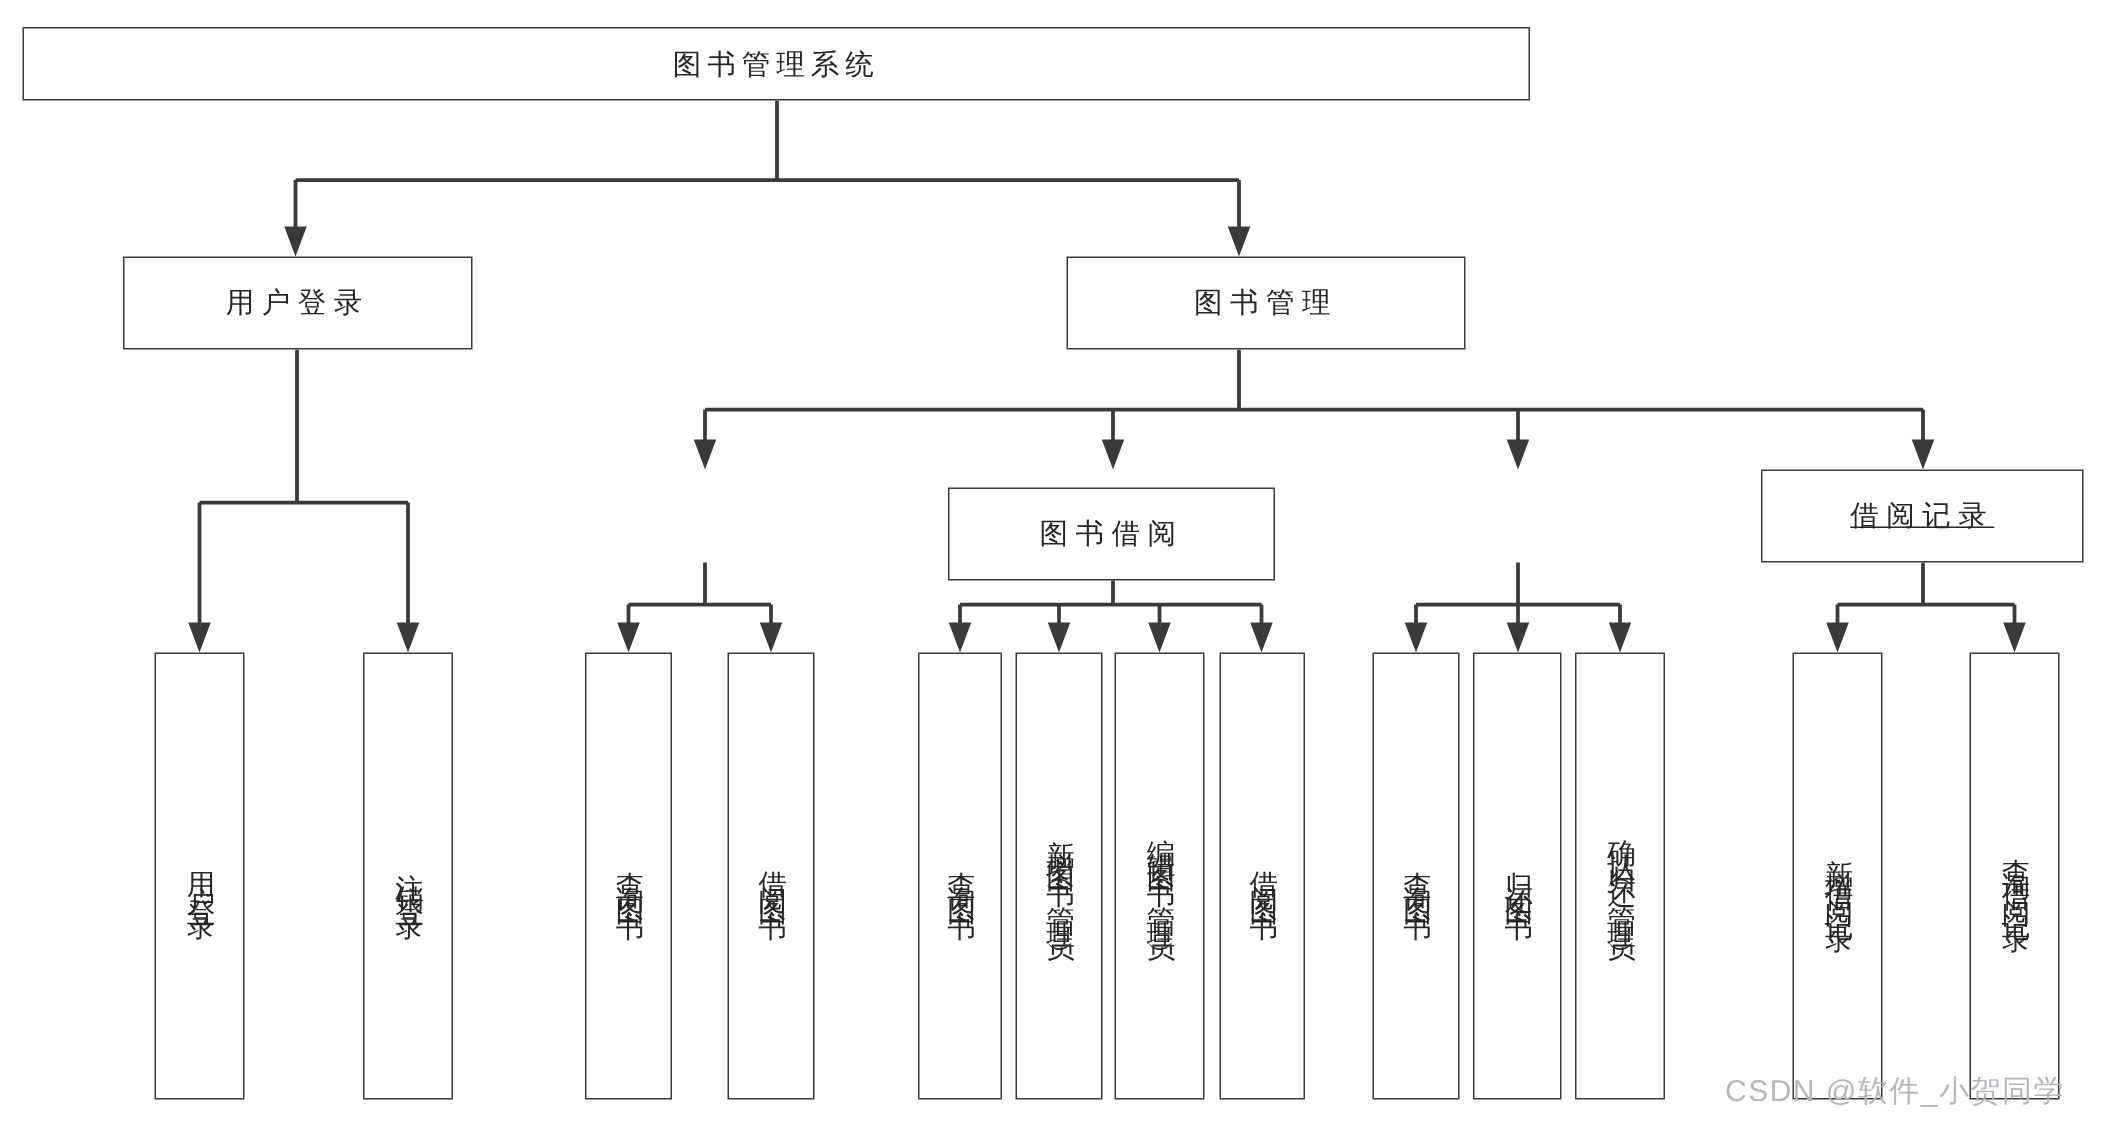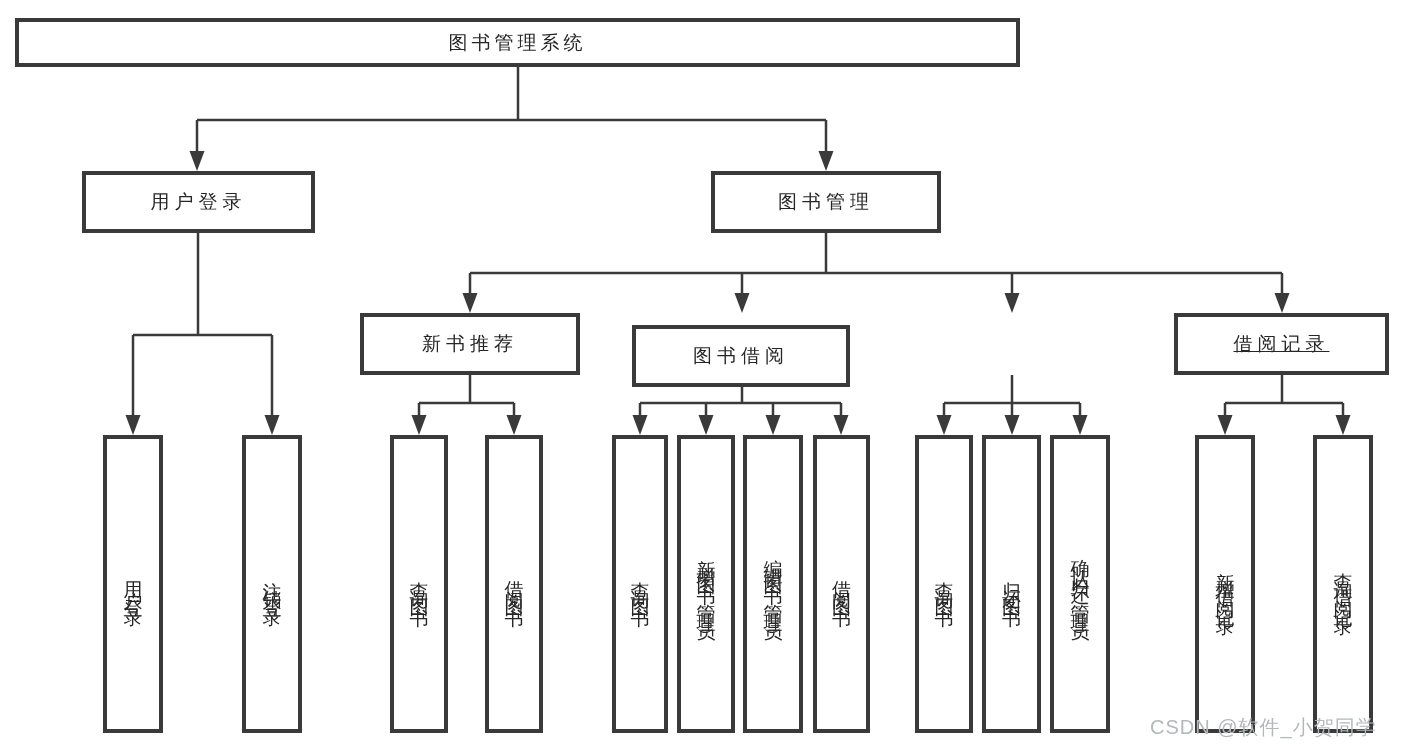--- a/index.html
+++ b/index.html
@@ -16,21 +16,21 @@
   }
   .connectors{
     position:absolute;
     left:0;top:0;
     width:1405px;height:747px;
     pointer-events:none;
   }
   .box{
     position:absolute;
     box-sizing:border-box;
-    border:4px solid #f9a8d4;
+    border:1px solid #f9a8d4;
     background:#ffffff;
     color:#262626;
     display:flex;
     align-items:center;
     justify-content:center;
     font-size:19px;
     letter-spacing:5px;
     text-align:left;
     white-space:nowrap;
   }
@@ -86,23 +86,22 @@
       M936.5 415 L951.5 415 L944 435 Z
       M1004.5 415 L1019.5 415 L1012 435 Z
       M1072.5 415 L1087.5 415 L1080 435 Z
       M1217.5 415 L1232.5 415 L1225 435 Z
       M1335.5 415 L1350.5 415 L1343 435 Z"></path>
   </svg>
 
   <div class="box root" style="left: 15px; top: 18px; width: 1005px; height: 49px; border-color: rgb(58, 58, 58); color: rgb(38, 38, 38);">图书管理系统</div>
 
   <div class="box" style="left: 82px; top: 171px; width: 233px; height: 62px; border-color: rgb(58, 58, 58); color: rgb(38, 38, 38);">用户登录</div>
-  <div class="box" style="left: 711px; top: 171px; width: 230px; height: 62px; border-color: rgb(58, 58, 58); color: rgb(38, 38, 38);">图书管理</div>
+  <div class="box" style="left: 711px; top: 171px; width: 266px; height: 62px; border-color: rgb(58, 58, 58); color: rgb(38, 38, 38);">图书管理</div>
 
-  <div class="box" style="left: 360px; top: 313px; width: 220px; height: 62px; border-color: rgb(58, 58, 58); color: rgb(38, 38, 38);">新书推荐</div>
   <div class="box" style="left: 632px; top: 313px; width: 218px; height: 62px; border-color: rgb(58, 58, 58); color: rgb(38, 38, 38); margin-top: 12px;">图书借阅</div>
   <div class="box" style="left: 1174px; top: 313px; width: 215px; height: 62px; border-color: rgb(58, 58, 58); color: rgb(38, 38, 38); text-decoration: underline;">借阅记录</div>
 
   <div class="box vert" style="left: 103px; top: 435px; width: 60px; height: 298px; border-color: rgb(58, 58, 58); color: rgb(38, 38, 38);">用户登录</div>
   <div class="box vert" style="left: 242px; top: 435px; width: 60px; height: 298px; border-color: rgb(58, 58, 58); color: rgb(38, 38, 38);">注销登录</div>
 
   <div class="box vert" style="left: 390px; top: 435px; width: 58px; height: 298px; border-color: rgb(58, 58, 58); color: rgb(38, 38, 38);">查询图书</div>
   <div class="box vert" style="left: 485px; top: 435px; width: 58px; height: 298px; border-color: rgb(58, 58, 58); color: rgb(38, 38, 38);">借阅图书</div>
 
   <div class="box vert" style="left: 612px; top: 435px; width: 56px; height: 298px; border-color: rgb(58, 58, 58); color: rgb(38, 38, 38);">查询图书</div>

